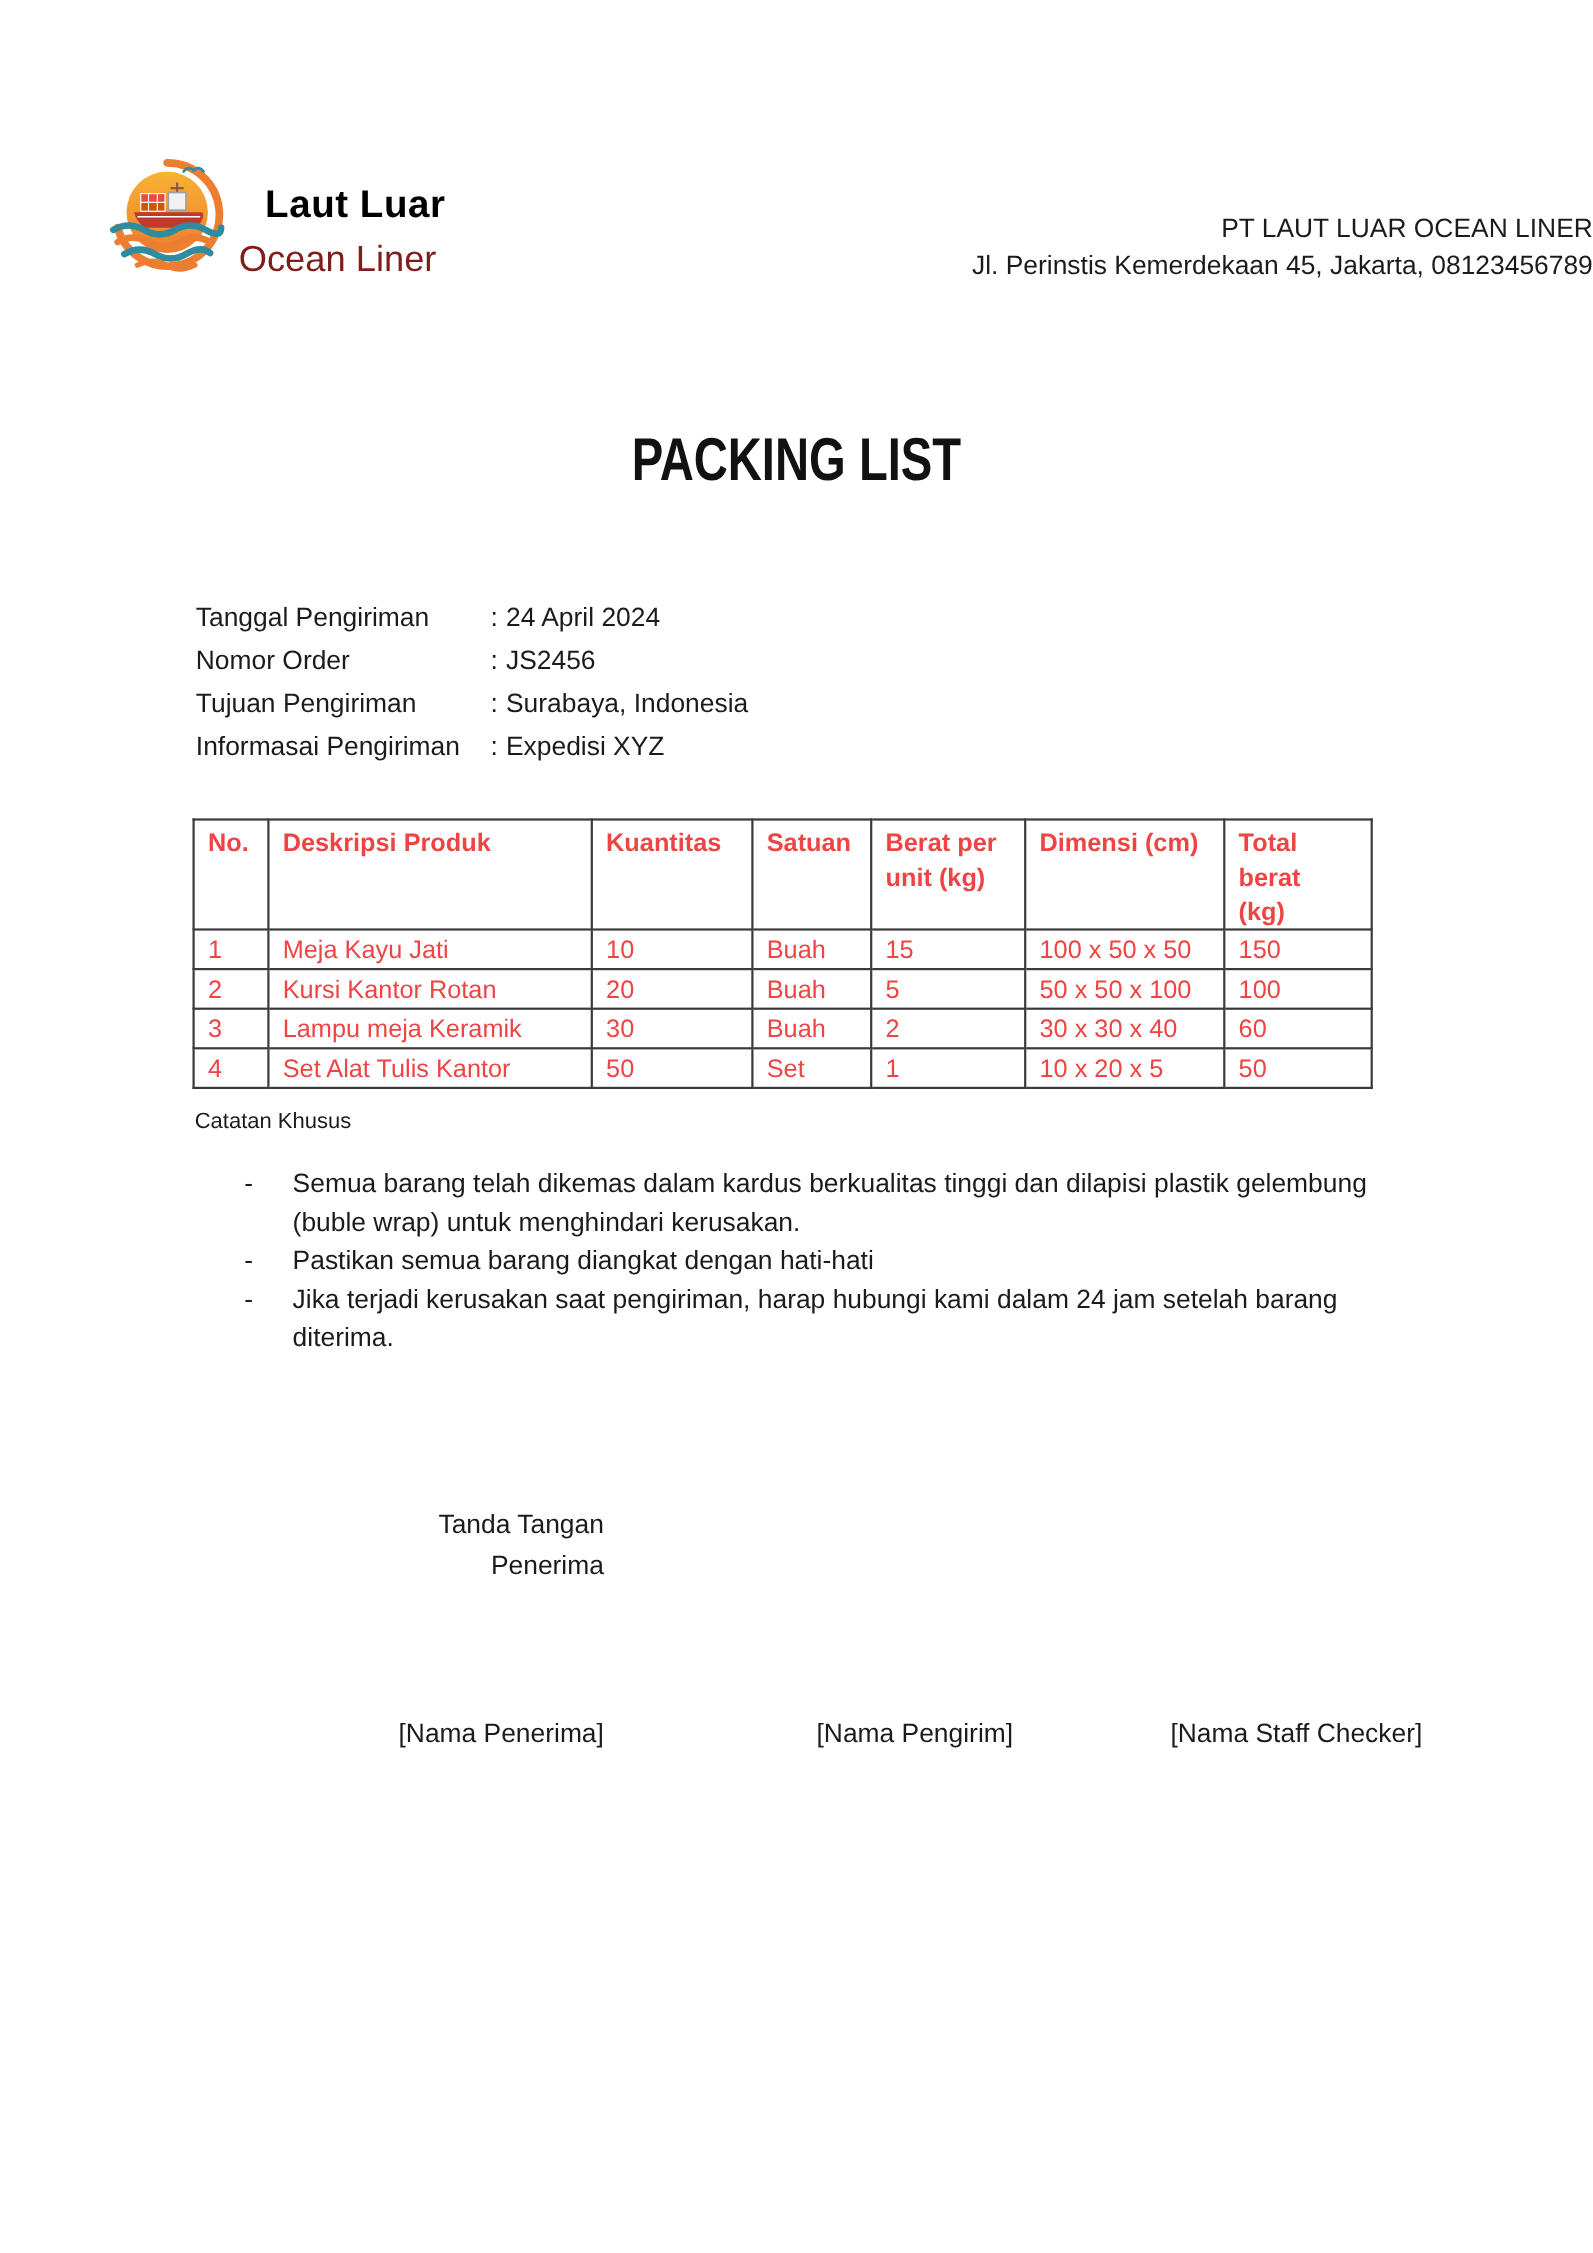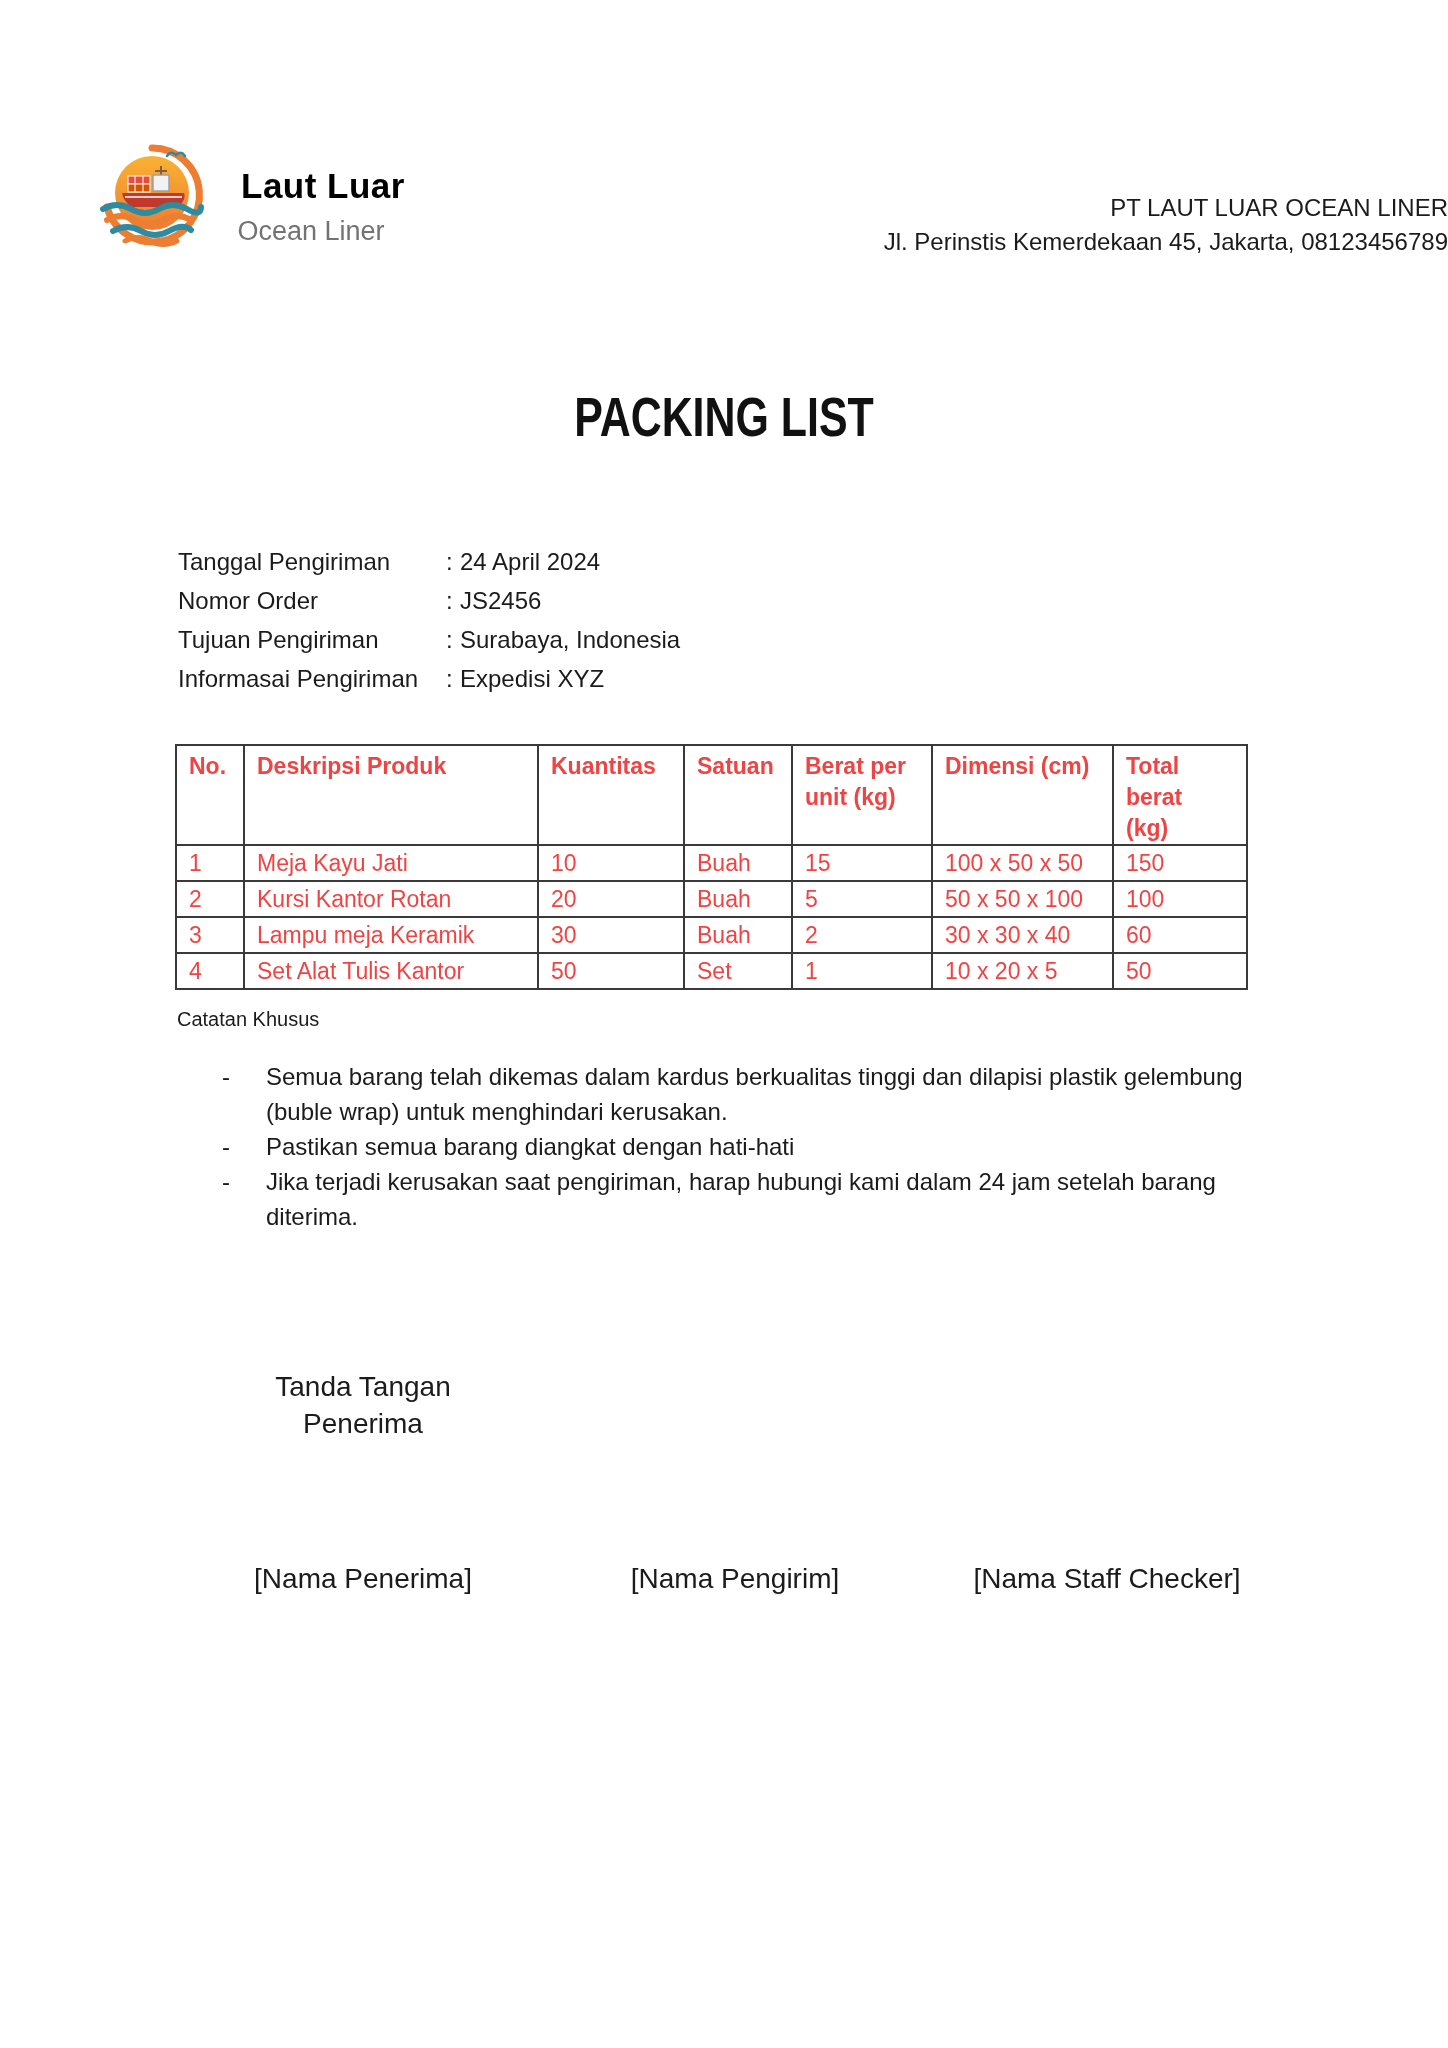--- a/index.html
+++ b/index.html
@@ -10,21 +10,21 @@
     background: #ffffff;
     font-family: "Liberation Sans", sans-serif;
     color: #1b1b1b;
     overflow: hidden;
   }
 
   
   .logo-mark { position: absolute; left: 95px; top: 143px; width: 112px; height: 112px; }
   .brand-block { position: absolute; left: 217px; top: 166px; }
   .brand-name { font-size: 35px; font-weight: 700; color: #000000; letter-spacing: 0.5px; margin-left: 24px; }
-  .brand-tagline { font-size: 27px; color: #737373; margin-top: 10px; text-align: center; }
+  .brand-tagline { font-size: 33px; color: #7f1d1d; margin-top: 10px; }
 
   .company-block { position: absolute; left: 0; top: 191px; width: 1448px; text-align: right; }
   .company-name { font-size: 24px; line-height: 34px; }
   .company-address { font-size: 24px; line-height: 34px; }
 
   
   .doc-title {
     position: absolute; left: 0; top: 388px; width: 1448px;
     text-align: center; font-size: 55px; line-height: 58px; font-weight: 700;
     transform: scaleX(0.78); transform-origin: 50% 50%;
@@ -58,21 +58,21 @@
   
   .notes-heading { position: absolute; left: 177px; top: 1008px; font-size: 20px; }
   .notes-list { position: absolute; left: 222px; top: 1059px; width: 1095px; font-size: 24px; }
   .note-item { display: flex; }
   .note-dash { width: 44px; line-height: 35px; }
   .note-text { width: 1048px; line-height: 35px; }
 
   
   .sig-grid, .name-grid {
     position: absolute; left: 177px; width: 1116px;
-    display: flex; font-size: 28px; text-align: center;
+    display: flex; font-size: 24px; text-align: right;
   }
   .sig-grid { top: 1368px; }
   .name-grid { top: 1563px; }
   .sig-col, .name-col { width: 372px; }
   .sig-line { line-height: 37px; height: 37px; }
 </style>
 </head>
 <body>
 
 <div class="page">

